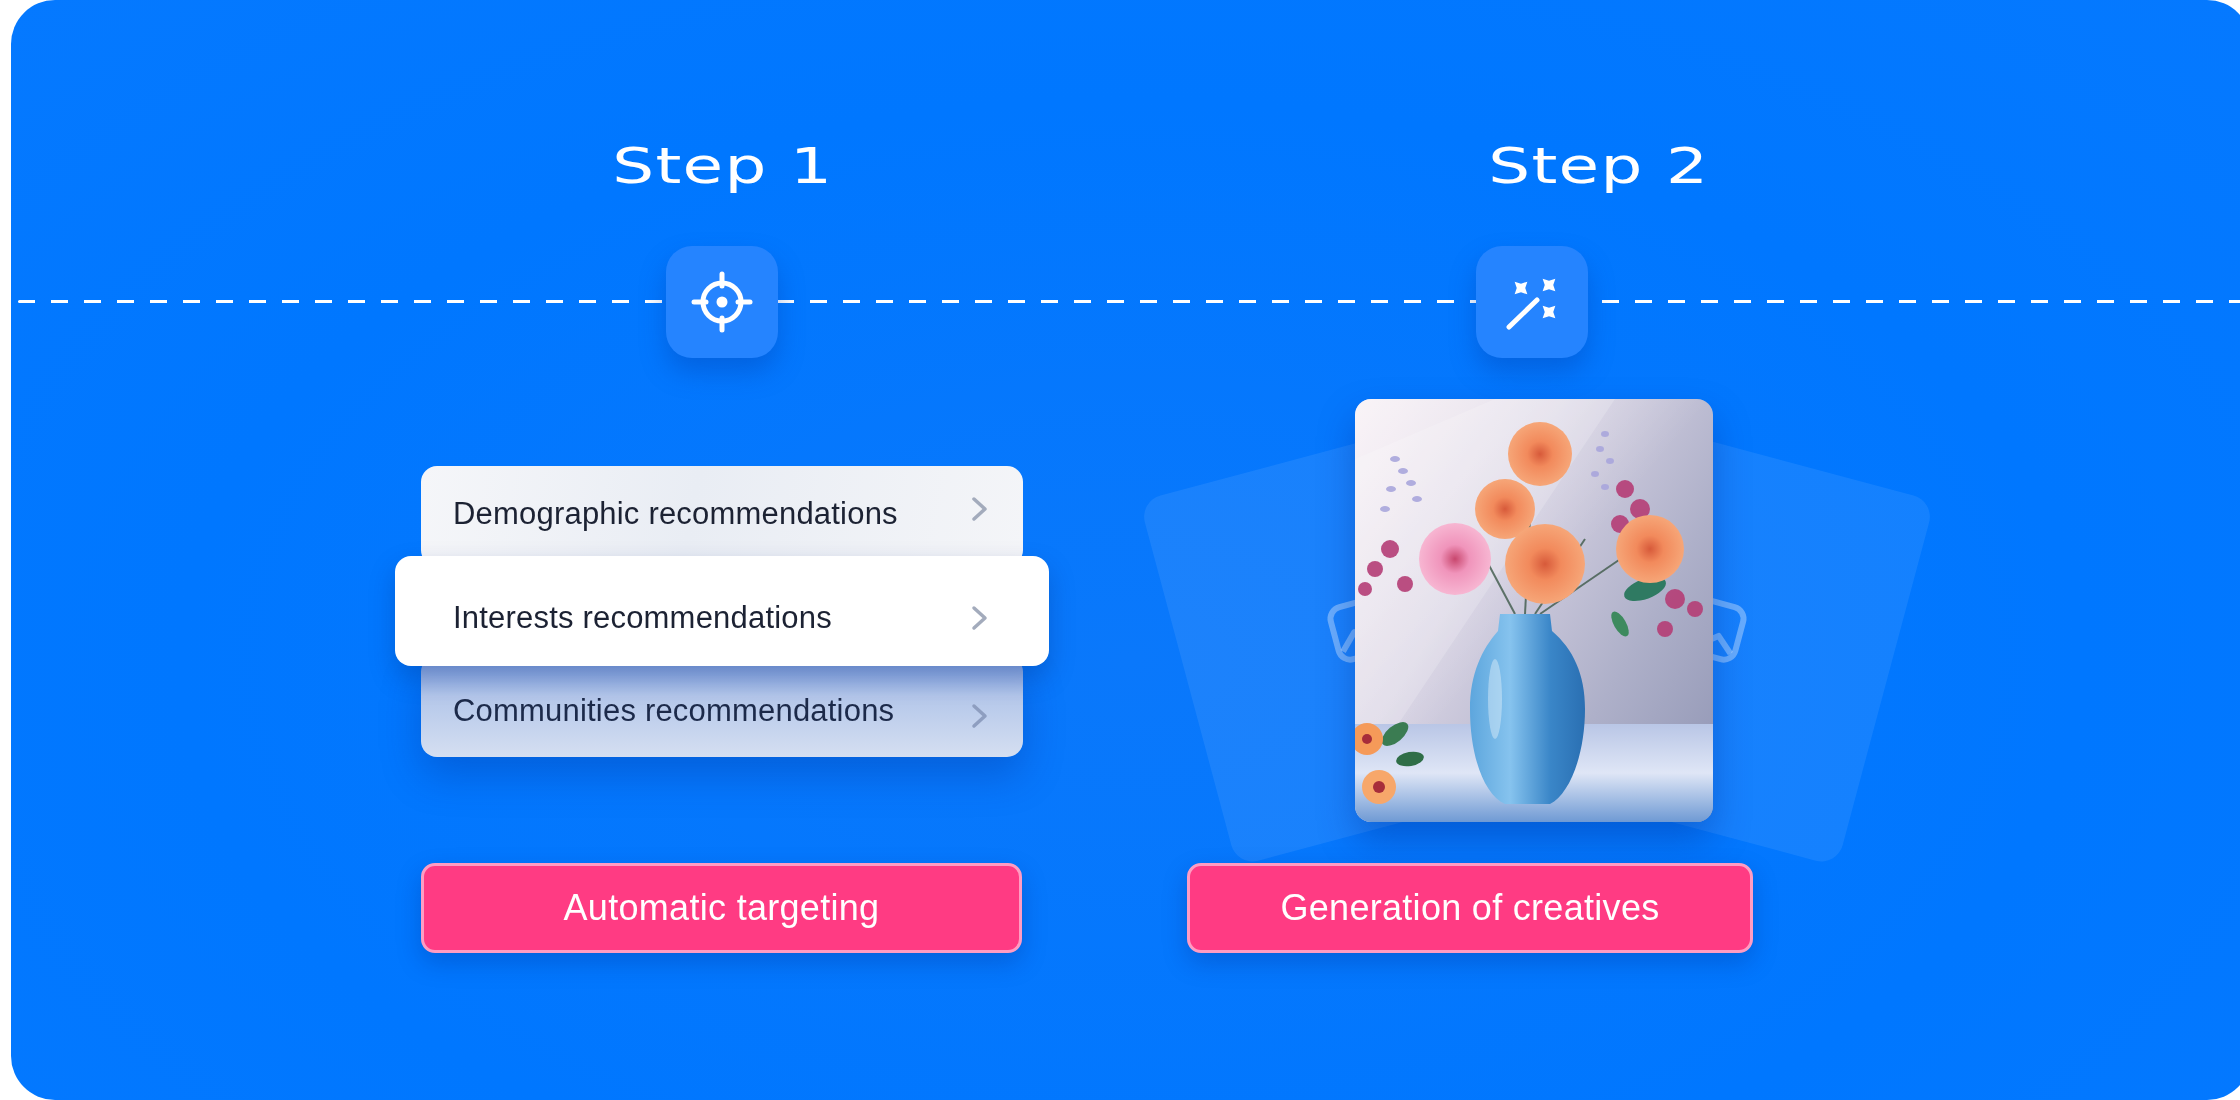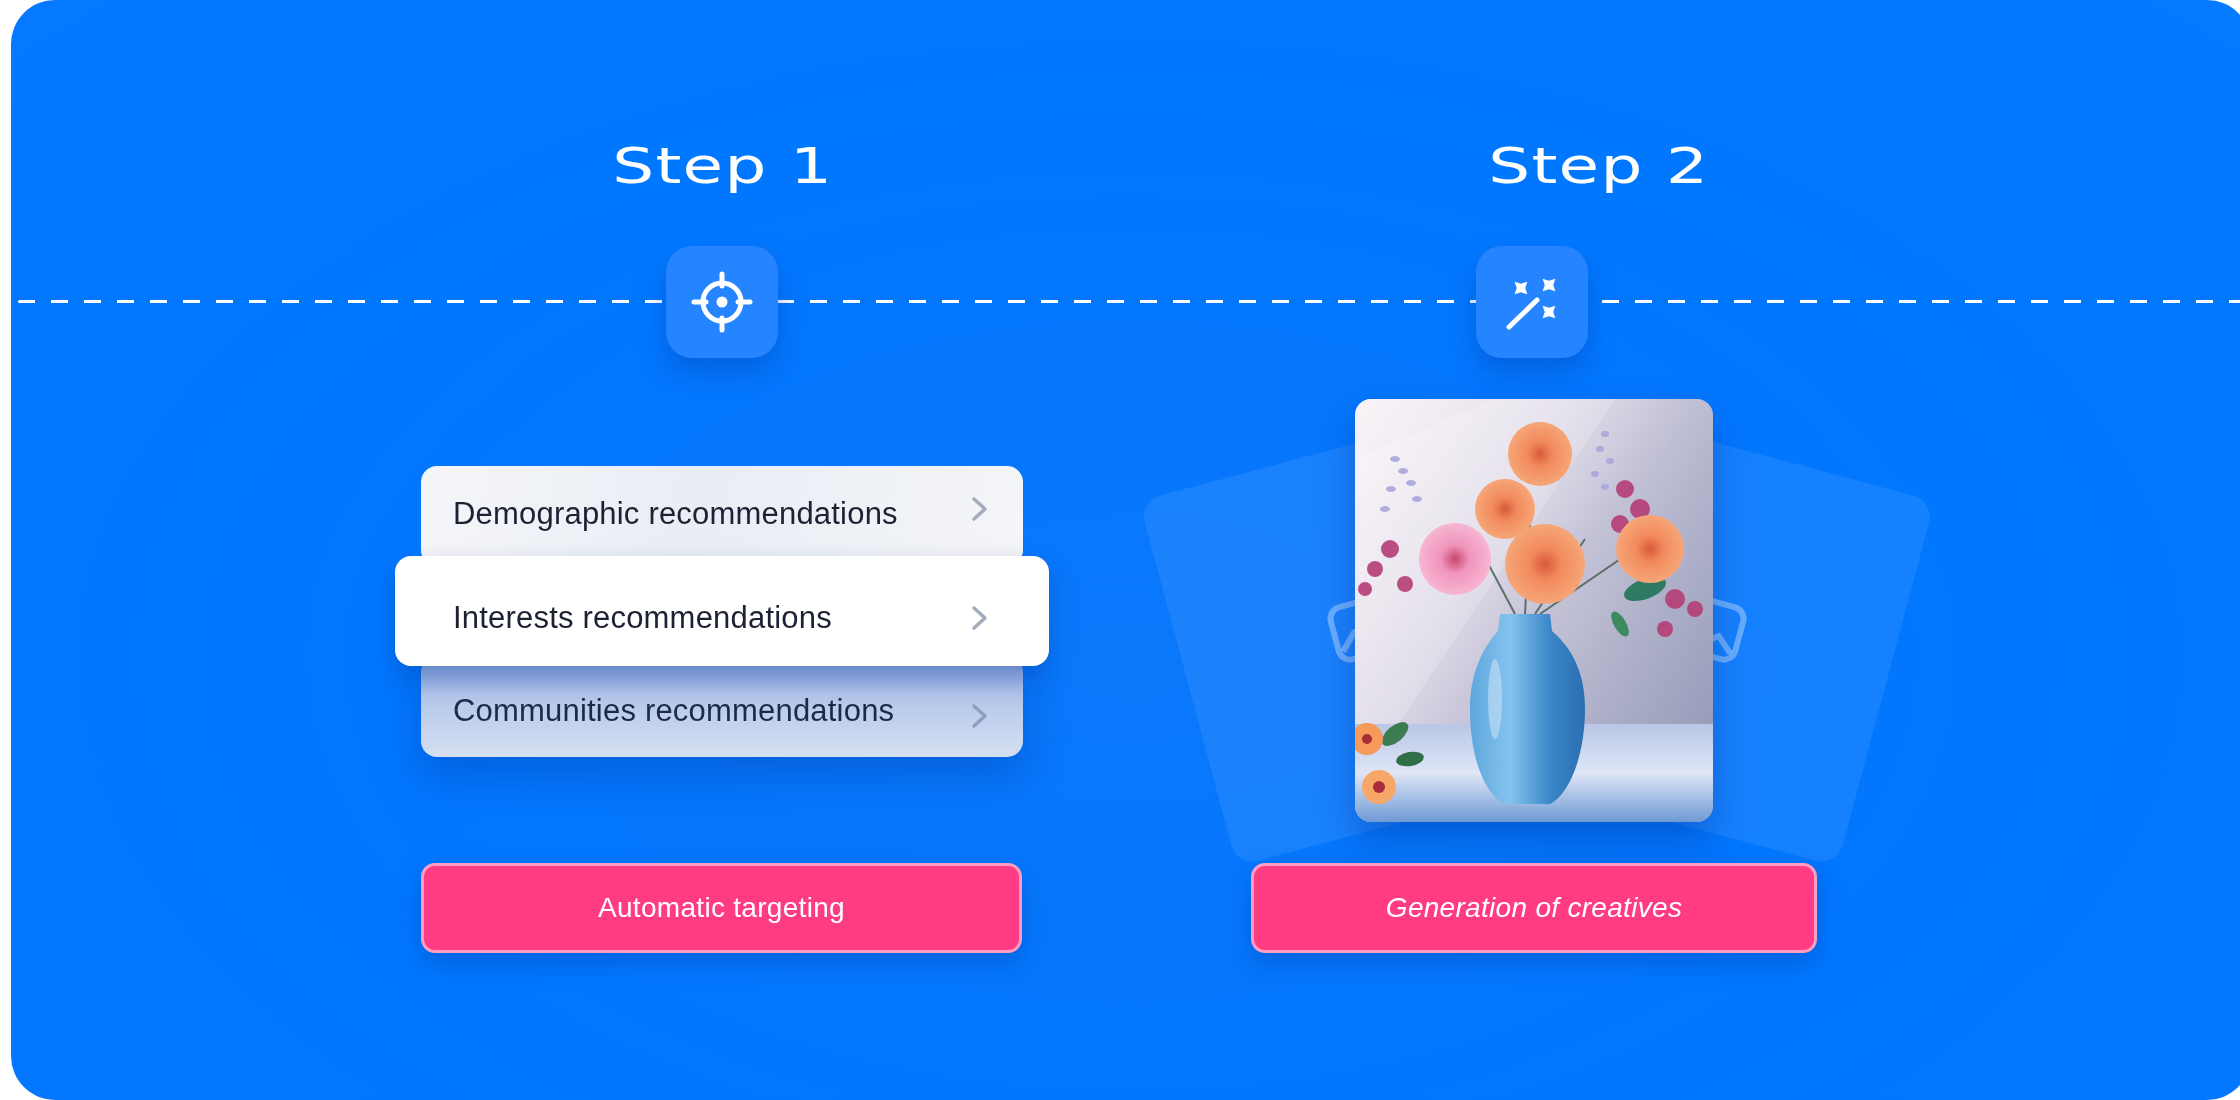--- a/index.html
+++ b/index.html
@@ -57,26 +57,26 @@
     .photo-card {
       position: absolute; left: 1344px; top: 399px; width: 358px; height: 423px; border-radius: 16px;
       overflow: hidden; box-shadow: 0 18px 36px rgba(0, 40, 140, 0.35);
       background: linear-gradient(120deg, #f2e6ee 0%, #d9d4e4 35%, #aeb0c9 70%, #8f94b3 100%);
     }
     .photo-card svg { position: absolute; left: 0; top: 0; }
 
     .pill-button {
       position: absolute; top: 863px; height: 90px; box-sizing: border-box;
       border-radius: 14px; background: #ff3b83; border: 3px solid #ff9cc2;
-      color: #ffffff; font-size: 28px; display: flex; align-items: center; justify-content: center;
+      color: #ffffff; font-size: 36px; display: flex; align-items: center; justify-content: center;
       letter-spacing: 0.3px; box-shadow: 0 10px 24px rgba(0, 30, 120, 0.25);
       cursor: pointer;
     }
     .btn-1 { left: 410px; width: 601px; }
-    .btn-2 { left: 1240px; width: 566px; font-style: italic; }
+    .btn-2 { left: 1176px; width: 566px; }
   </style>
 </head>
 <body>
 
 <div class="canvas">
 
   <div class="dash-line"></div>
 
   <div class="step-title" style="left:562px; width:300px;"><span>Step 1</span></div>
 

